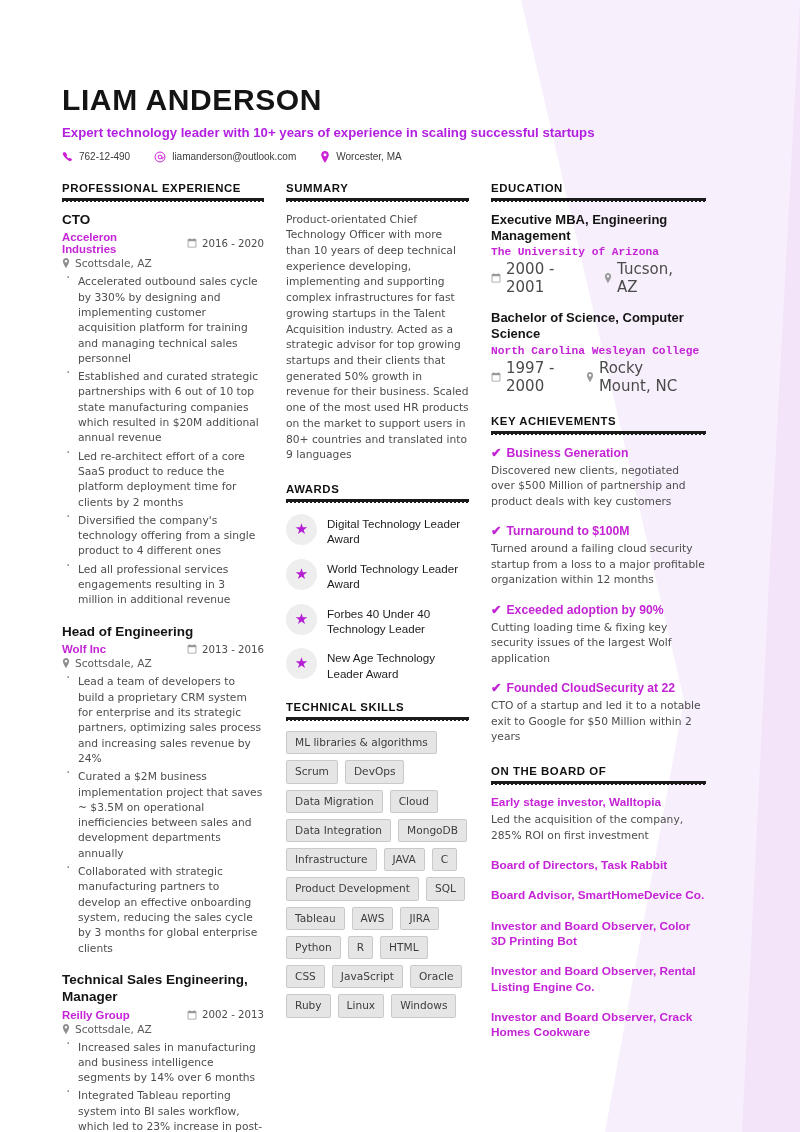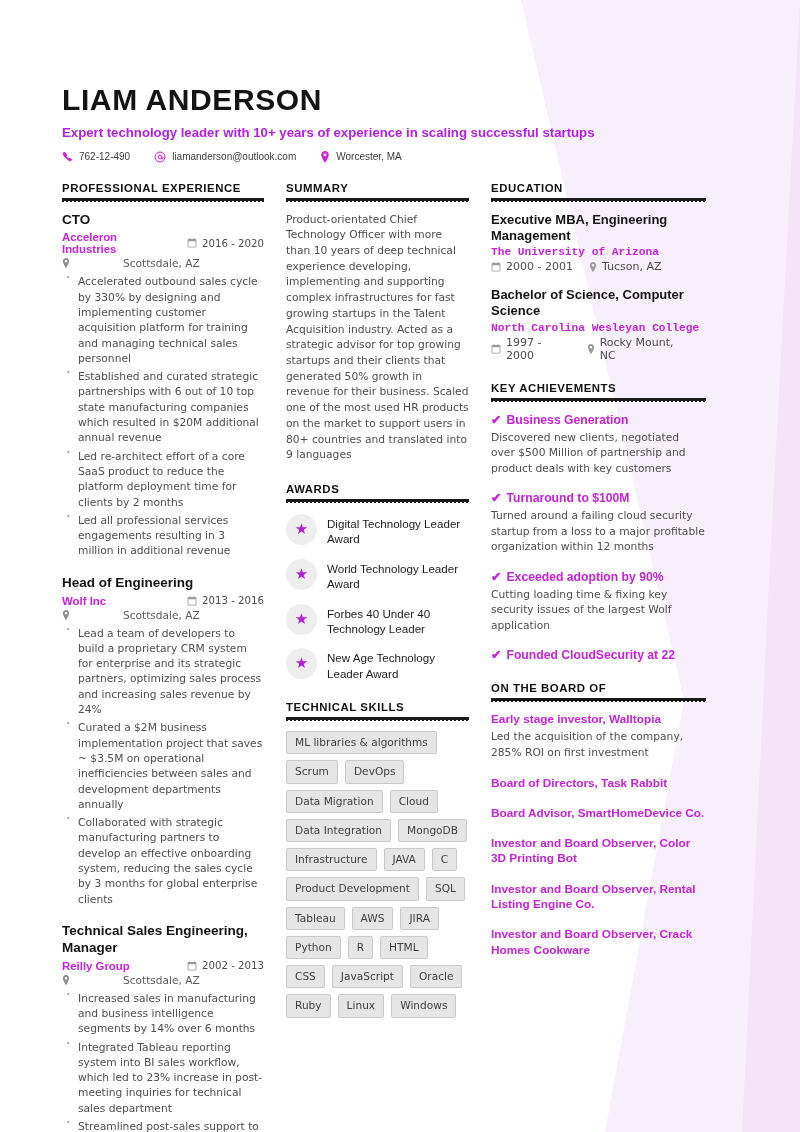--- a/index.html
+++ b/index.html
@@ -76,21 +76,21 @@
   }
   .job-meta-row { display: flex; align-items: center; justify-content: space-between; margin-bottom: 2px; gap: 20px; }
   .company {
     font-family: "Liberation Sans", sans-serif;
     font-size: 11.4px; font-weight: bold; color: #c423d6;
   }
   .daterange {
     font-size: 10.2px; color: #4a4a4a; display: flex; align-items: center; white-space: nowrap; justify-content: flex-end;
   }
   .daterange .ic, .loc .ic { color: #9a9a9a; margin-right: 5px; display: inline-flex; }
-  .loc { display: flex; align-items: center; font-size: 10.6px; color: #5a5a5a; margin-bottom: 5px; gap: 48px; }
+  .loc { display: flex; align-items: center; font-size: 10.6px; color: #5a5a5a; margin-bottom: 5px; }
   .loc .ic { color: #8e8e8e; }
 
   ul.bullets { list-style: none; }
   ul.bullets li {
     position: relative; padding-left: 16px; margin-bottom: 3px;
     font-size: 10.7px; line-height: 1.43; color: #4d4d4d;
   }
   ul.bullets li::before {
     content: "·"; position: absolute; left: 4px; top: -4px;
     color: #8a8a8a; font-size: 14px; line-height: 1;
@@ -123,21 +123,21 @@
   
   .edu { margin-bottom: 14px; }
   .edu-degree {
     font-family: "Liberation Sans", sans-serif;
     font-size: 13px; font-weight: bold; color: #141414; line-height: 1.25; margin-bottom: 2px;
   }
   .edu-school {
     font-family: Liberation Mono, monospace;
     font-size: 11.2px; font-weight: bold; color: #c423d6; margin-bottom: 2px;
   }
-  .edu-meta { display: flex; align-items: flex-start; font-size: 11px; color: #4a4a4a; }
+  .edu-meta { display: flex; align-items: flex-start; font-size: 15px; color: #4a4a4a; }
   .edu-meta .grp { display: flex; align-items: center; margin-right: 16px; }
   .edu-meta .ic { color: #9a9a9a; margin-right: 5px; display: inline-flex; }
 
   
   .ach { margin-bottom: 14px; }
   .ach-title {
     font-family: "Liberation Sans", sans-serif;
     font-size: 12.2px; font-weight: bold; color: #c423d6; margin-bottom: 3px;
     display: flex; align-items: baseline;
   }
@@ -227,20 +227,21 @@
                 <svg width="8" height="10" viewBox="0 0 12 16" fill="currentColor">
                     <path d="M6 0C3.2 0 1 2.2 1 5c0 3.7 5 11 5 11s5-7.3 5-11c0-2.8-2.2-5-5-5zm0 7a2 2 0 110-4 2 2 0 010 4z"></path>
                   </svg>
               </span>
               <span>Scottsdale, AZ</span>
             </div>
             <ul class="bullets">
               <li>Accelerated outbound sales cycle by 330% by designing and implementing customer acquisition platform for training and managing technical sales personnel</li>
               <li>Established and curated strategic partnerships with 6 out of 10 top state manufacturing companies which resulted in $20M additional annual revenue</li>
               <li>Led re-architect effort of a core SaaS product to reduce the platform deployment time for clients by 2 months</li>
+              <li>Diversified the company's technology offering from a single product to 4 different ones</li>
               <li>Led all professional services engagements resulting in 3 million in additional revenue</li>
             </ul>
           </div>
 
           <div class="job">
             <div class="job-title">Head of Engineering</div>
             <div class="job-meta-row">
               <span class="company">Wolf Inc</span>
               <span class="daterange">
                 <span class="ic">
@@ -447,20 +448,21 @@
               <span>Exceeded adoption by 90%</span>
             </div>
             <div class="ach-desc">Cutting loading time &amp; fixing key security issues of the largest Wolf application</div>
           </div>
 
           <div class="ach">
             <div class="ach-title">
               <span class="chk">✔</span>
               <span>Founded CloudSecurity at 22</span>
             </div>
+            <div class="ach-desc">CTO of a startup and led it to a notable exit to Google for $50 Million within 2 years</div>
           </div>
         </div>
 
         <div class="sec-block">
           <div class="sec-title">ON THE BOARD OF</div>
           <div class="sec-rule"></div>
 
           <div class="board">
             <div class="board-role">Early stage investor, Walltopia</div>
             <div class="board-desc">Led the acquisition of the company, 285% ROI on first investment</div>

